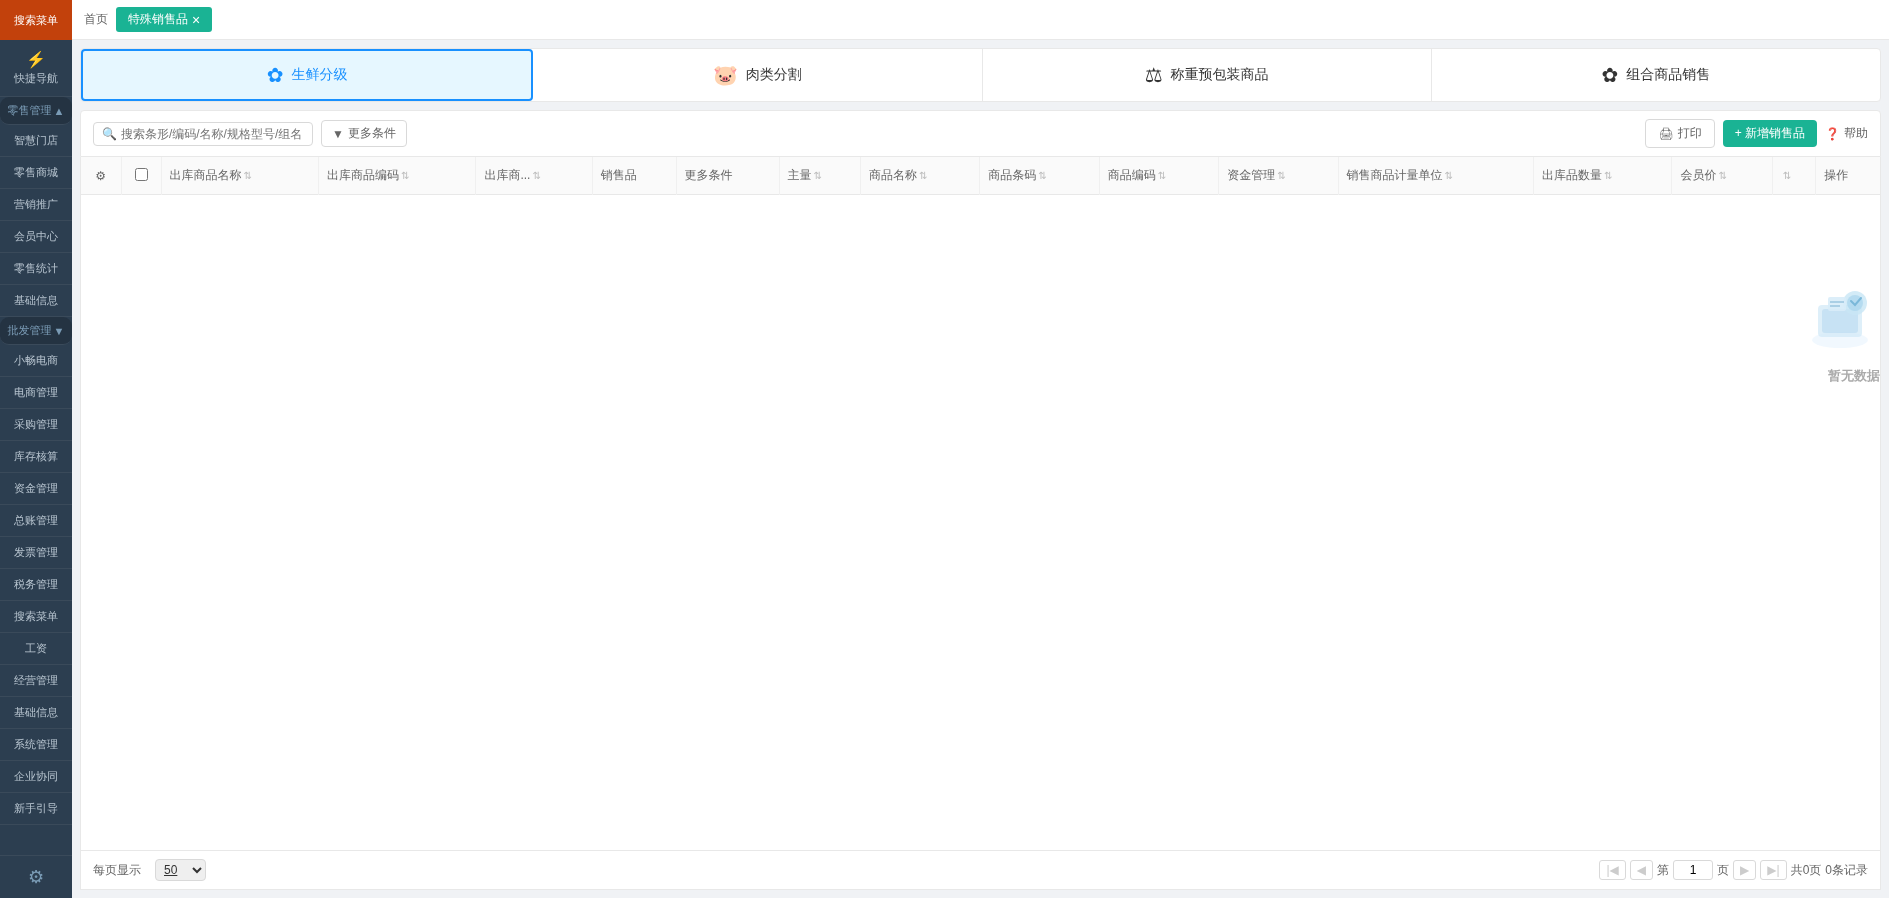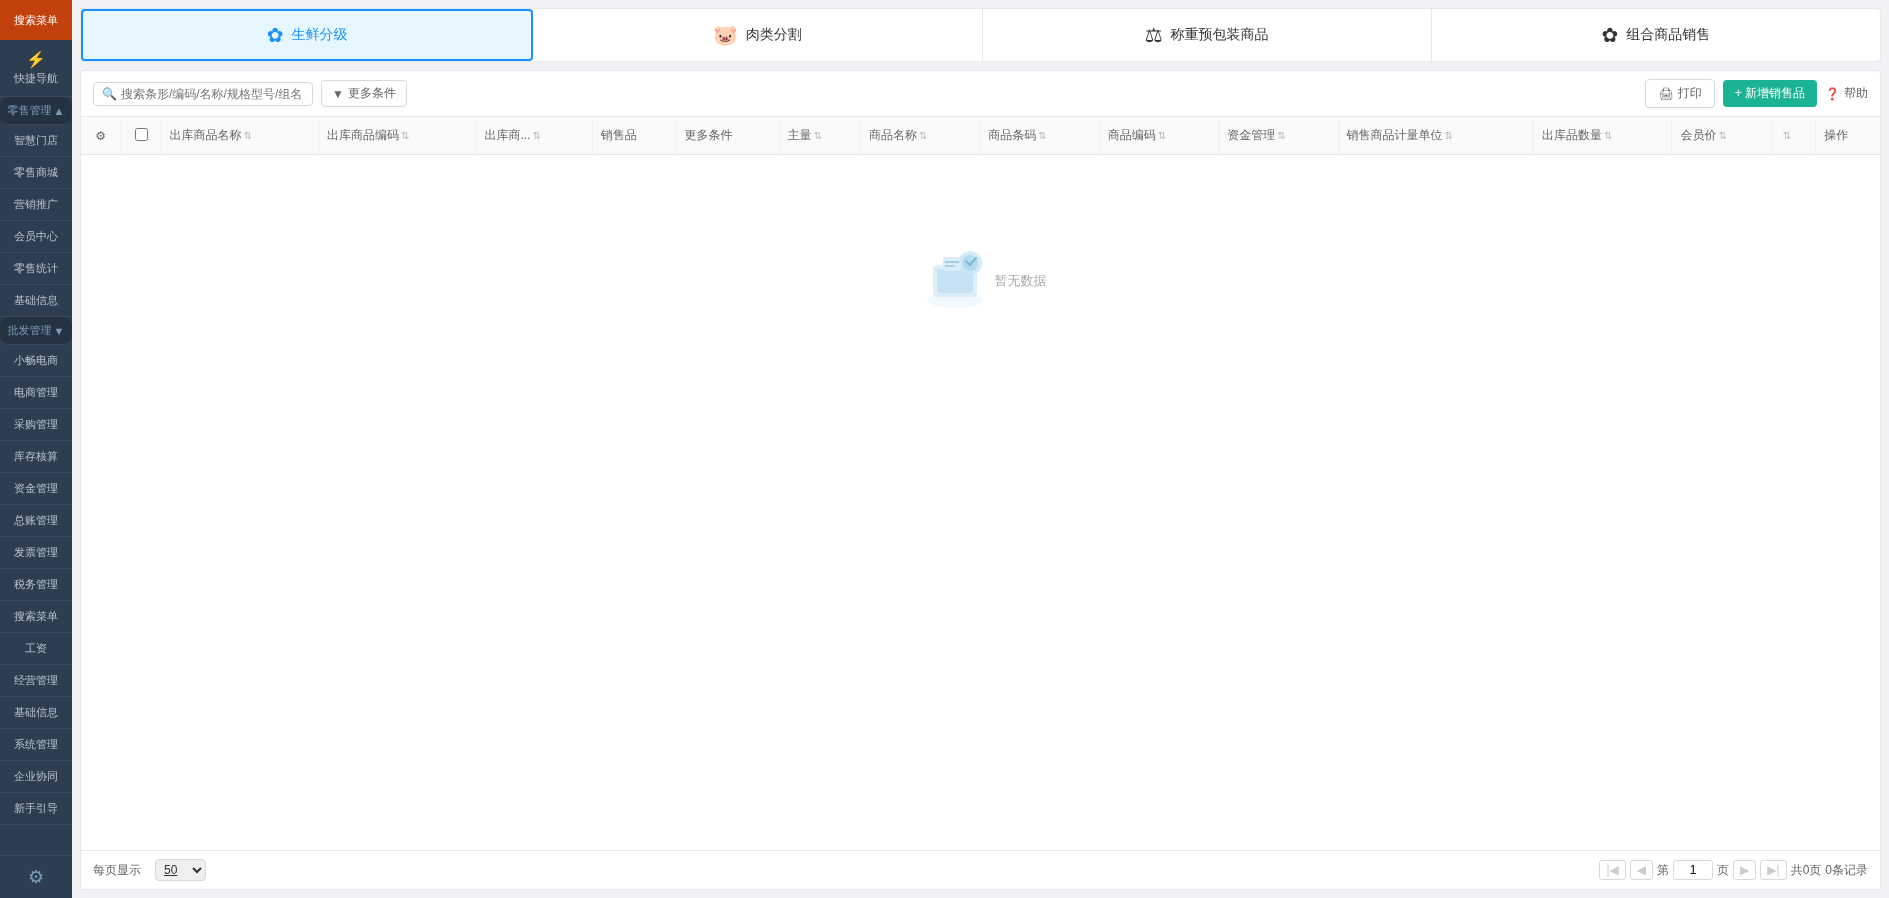--- a/index.html
+++ b/index.html
@@ -266,25 +266,26 @@
       gap: 2px;
       cursor: pointer;
     }
     .sort-icon { color: #bbb; font-size: 10px; }
     .th-check { width: 40px; text-align: center; }
     .th-gear { width: 40px; text-align: center; }
 
     
     .empty-state {
       display: flex;
-      flex-direction: row;
-      align-items: center;
+      flex-direction: column;
+      align-items: flex-end;
       justify-content: center;
       padding: 80px 0;
       color: #999;
+      font-weight: bold;
     }
     .empty-icon {
       width: 80px;
       height: 80px;
       margin-bottom: 12px;
     }
     .empty-text { font-size: 13px; color: #aaa; }
 
     
     .pagination {
@@ -373,20 +374,27 @@
   <div class="sidebar-sub">基础信息</div>
   <div class="sidebar-sub">系统管理</div>
   <div class="sidebar-sub">企业协同</div>
   <div class="sidebar-sub">新手引导</div>
 
   <div class="sidebar-bottom">⚙</div>
 </div>
 
 <div class="main-content">
 
+  <div class="topbar">
+    <span class="topbar-home">首页</span>
+    <div class="topbar-tab">
+      <span>特殊销售品</span>
+      <span class="close-x">×</span>
+    </div>
+  </div>
 
   <div class="page-content">
 
     <div class="category-tabs">
       <div class="cat-tab active">
         <span class="cat-icon">✿</span>
         <span>生鲜分级</span>
       </div>
       <div class="cat-tab">
         <span class="cat-icon">🐷</span>

